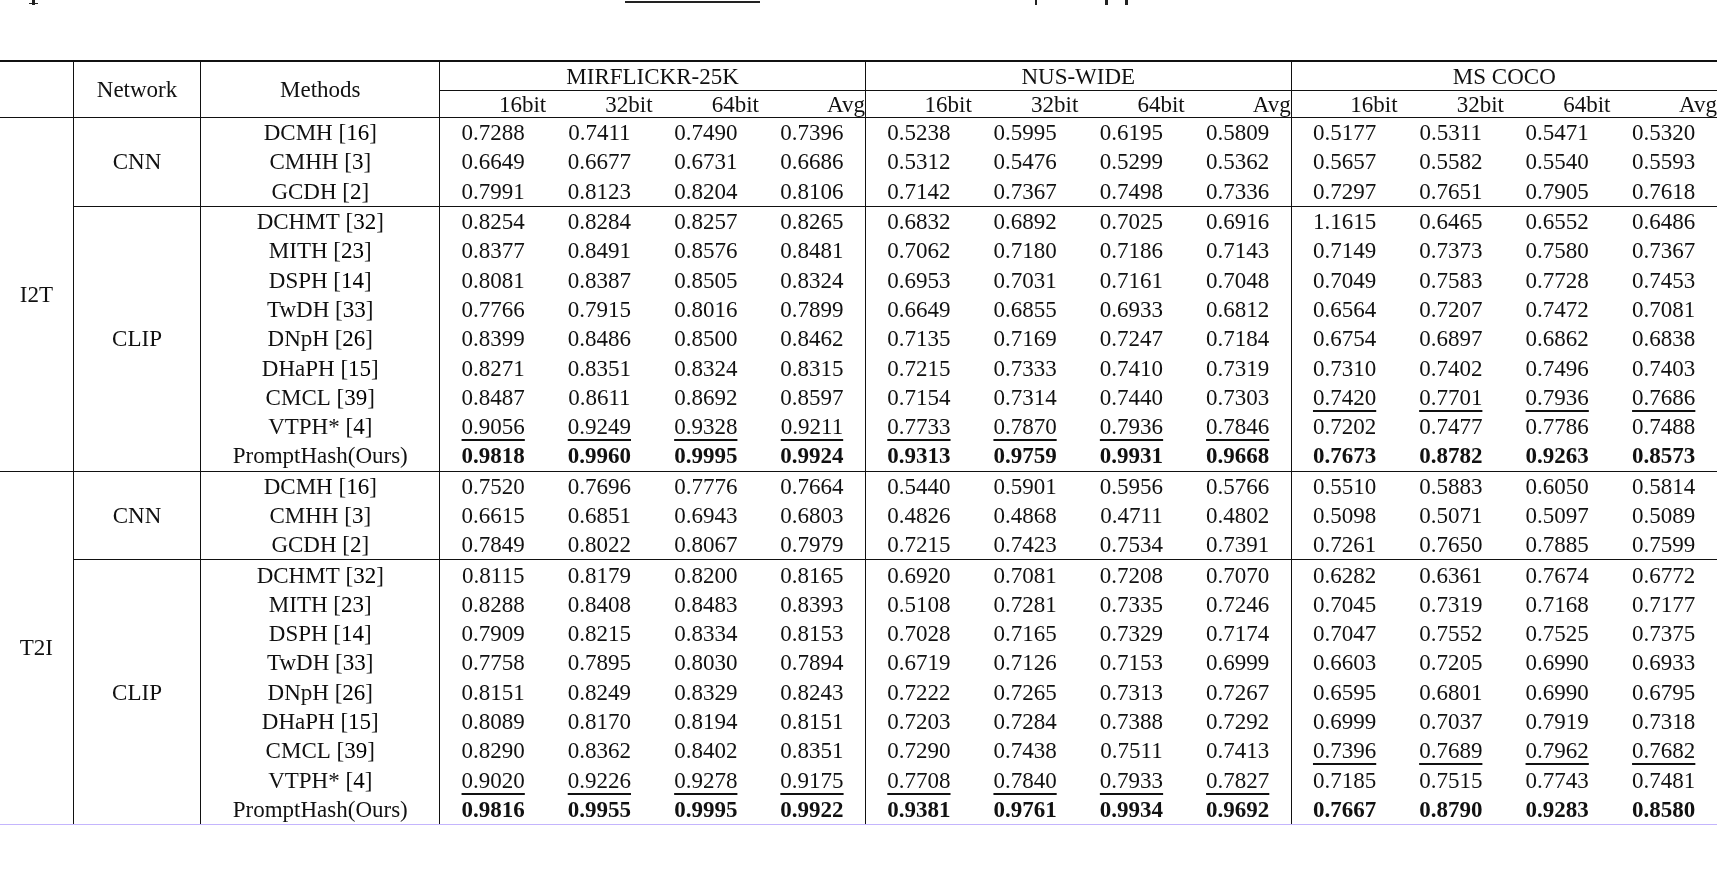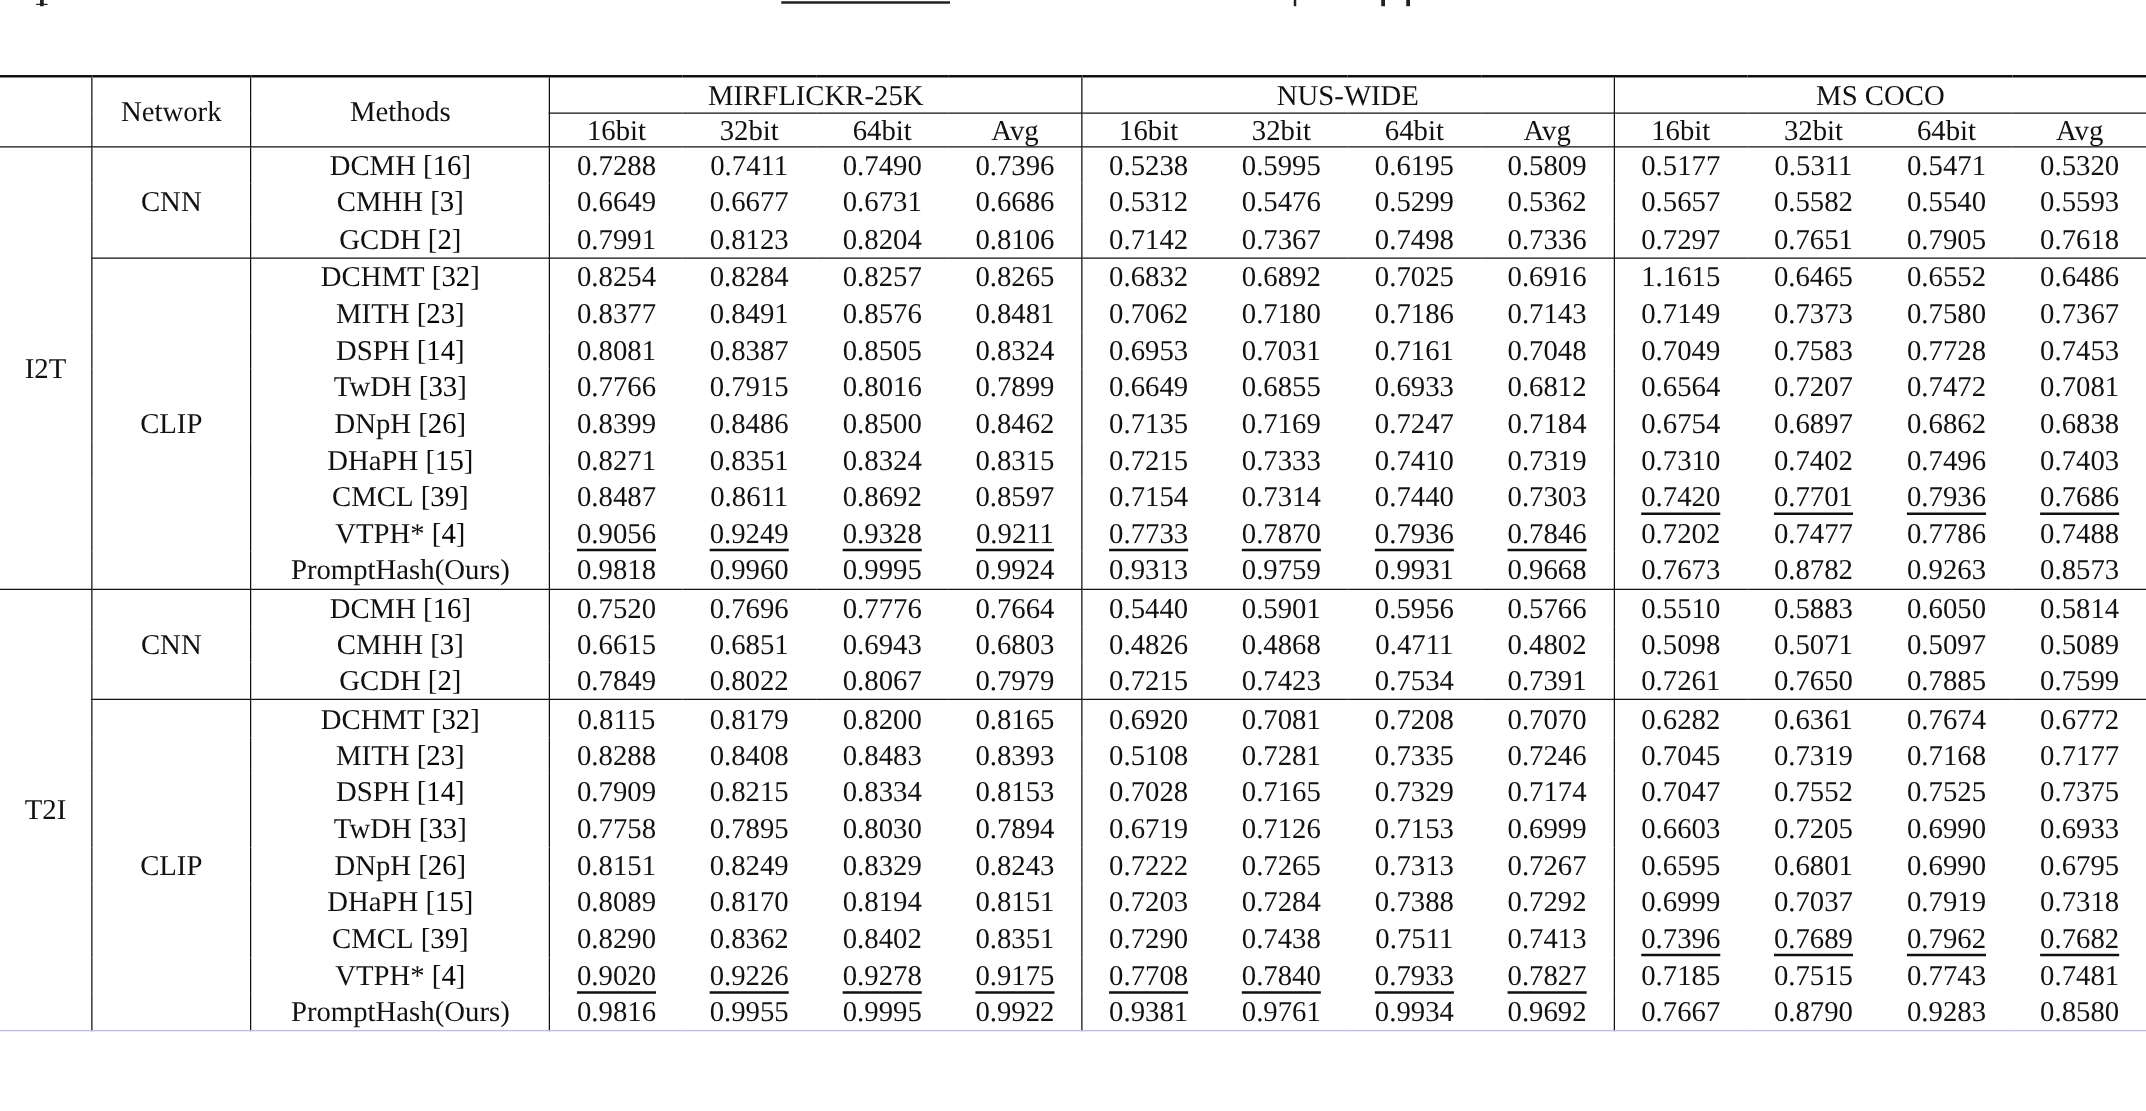--- a/index.html
+++ b/index.html
@@ -22,29 +22,29 @@
     }
     table.results col.c-task { width: 73px; }
     table.results col.c-net { width: 127px; }
     table.results col.c-method { width: 238px; }
     table.results col.c-val { width: 106px; }
     table.results td, table.results th {
       padding: 0; text-align: center; vertical-align: middle; font-weight: normal;
       white-space: nowrap;
     }
     thead tr.h1 th { height: 28px; }
-    thead tr.h2 th { height: 26px; }
+    thead tr.h2 th { height: 26px; text-align: right; }
     tbody td { height: 29.3px; }
     .top-rule { border-top: 2px solid #111; }
     .bottom-rule { border-bottom: 1px solid #c4b5fd; }
     .mid-rule { border-bottom: 1.5px solid #111; }
     .vr { border-right: 1.5px solid #111; }
     .sub-rule { border-bottom: 1.5px solid #111; margin-top: 40px; }
     .ref { color: #000000; }
-    .bold { font-weight: normal; }
+    .bold { font-weight: bold; }
     .ul { text-decoration: underline; text-decoration-thickness: 1.5px; text-underline-offset: 5px; }
   </style>
 </head>
 <body>
 
 <div class="caption-clip">
   <span class="frag" style="left:32px;top:0;width:3px;height:5px;"></span>
   <span class="frag" style="left:29px;top:3px;width:9px;height:1px;"></span>
   <span class="frag" style="left:625px;top:1px;width:135px;height:1.5px;"></span>
   <span class="frag" style="left:1035px;top:0;width:2px;height:5px;"></span>

